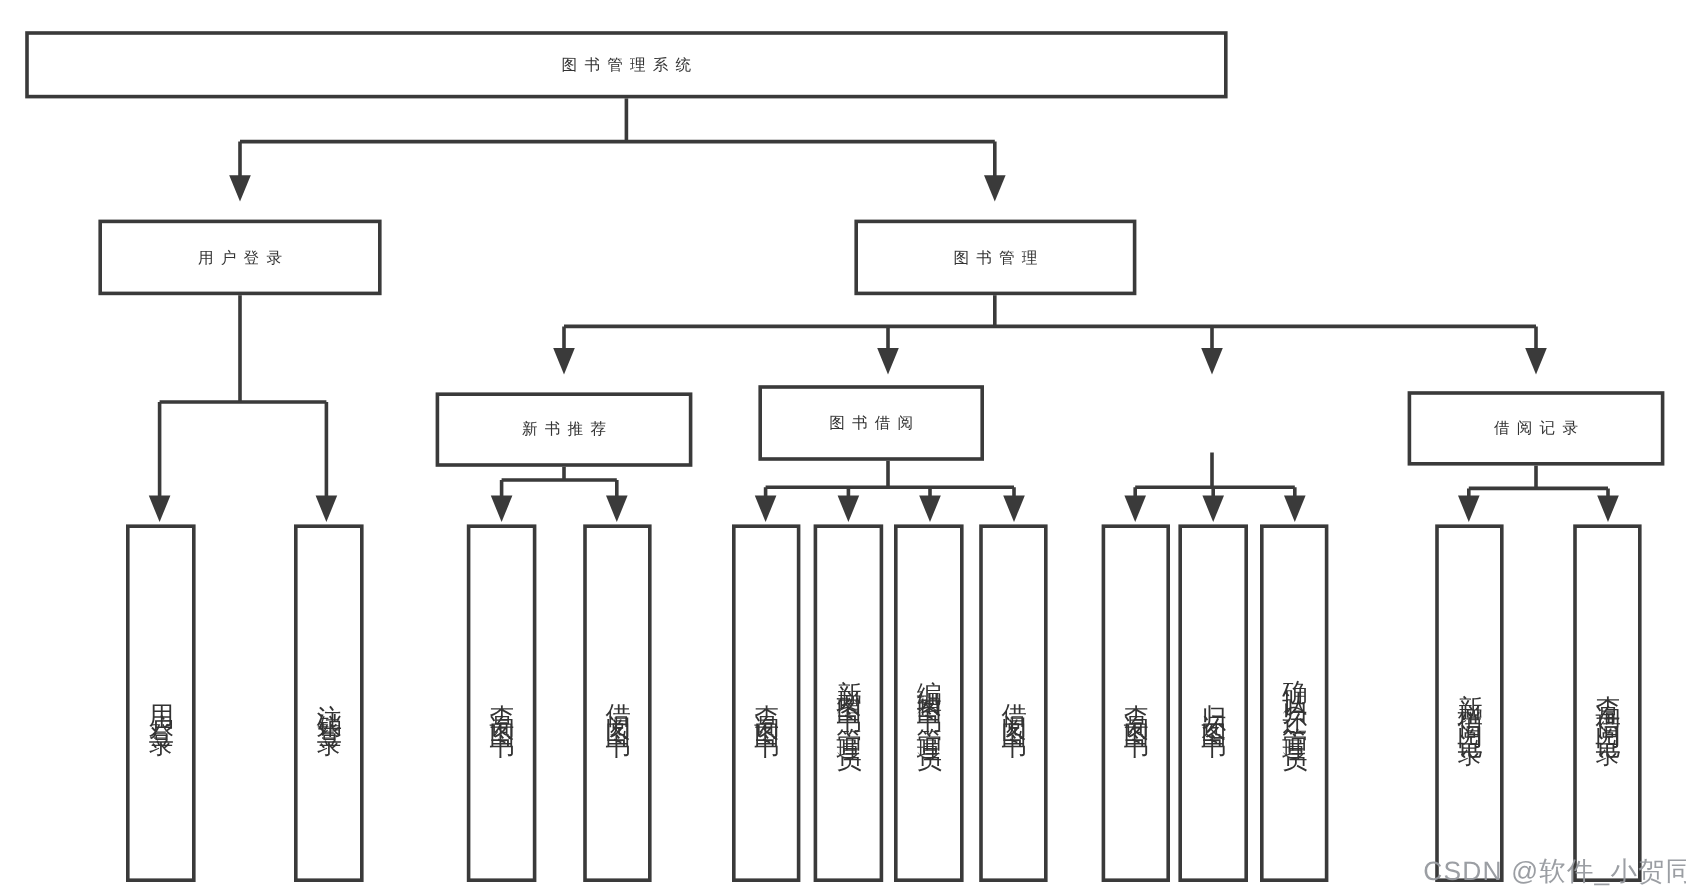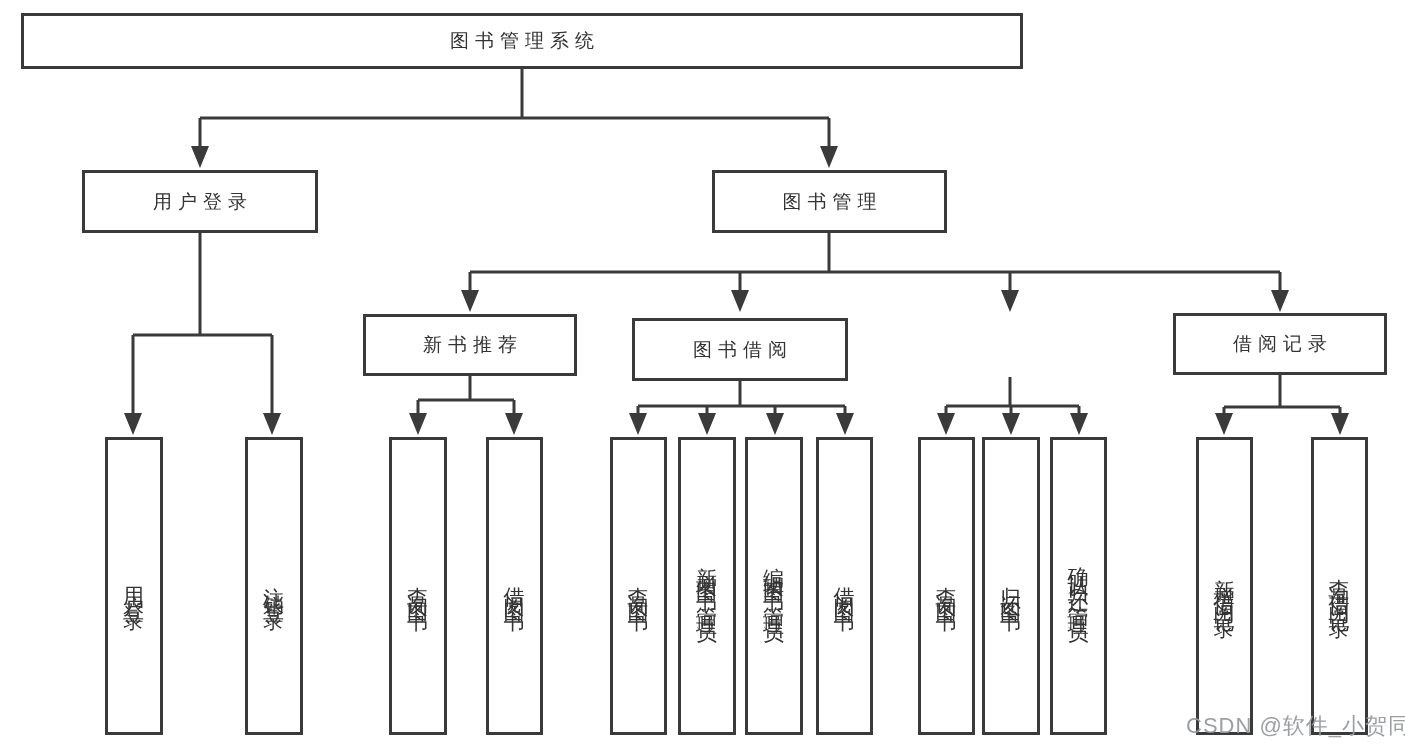--- a/index.html
+++ b/index.html
@@ -15,21 +15,21 @@
     position:absolute;
     box-sizing:border-box;
     background:#ffffff;
     border:3px solid #3a3a3a;
     display:flex;
     align-items:center;
     justify-content:center;
     color:#333333;
     z-index:2;
   }
-  .node.h{font-size:19px;letter-spacing:6px;text-indent:6px;white-space:nowrap;}
+  .node.h{font-size:13px;letter-spacing:6px;text-indent:6px;white-space:nowrap;margin-top:13px;}
   .node.v{top:437px;height:298px;}
   .node.v .vtext{
     writing-mode:vertical-rl;
     text-orientation:mixed;
     font-size:21px;
     letter-spacing:8px;
     line-height:1;
     white-space:nowrap;
   }
   .watermark{
@@ -93,21 +93,21 @@
       <path d="M1331 413 L1349 413 L1340 435 Z"></path>
     </g>
   </svg>
 
   <div class="node h" style="left:21px;top:13px;width:1002px;height:56px">图书管理系统</div>
 
   <div class="node h" style="left:82px;top:170px;width:236px;height:63px">用户登录</div>
   <div class="node h" style="left:363px;top:314px;width:214px;height:62px">新书推荐</div>
 
   <div class="node h" style="left:712px;top:170px;width:235px;height:63px">图书管理</div>
-  <div class="node h" style="left:632px;top:318px;width:216px;height:63px">图书借阅</div>
+  <div class="node h" style="left:632px;top:308px;width:188px;height:63px">图书借阅</div>
   <div class="node h" style="left:1173px;top:313px;width:214px;height:62px">借阅记录</div>
 
   <div class="node v" style="left:105px;width:58px">
     <span class="vtext">用户登录</span>
   </div>
   <div class="node v" style="left:245px;width:58px">
     <span class="vtext">注销登录</span>
   </div>
 
   <div class="node v" style="left:389px;width:58px">

